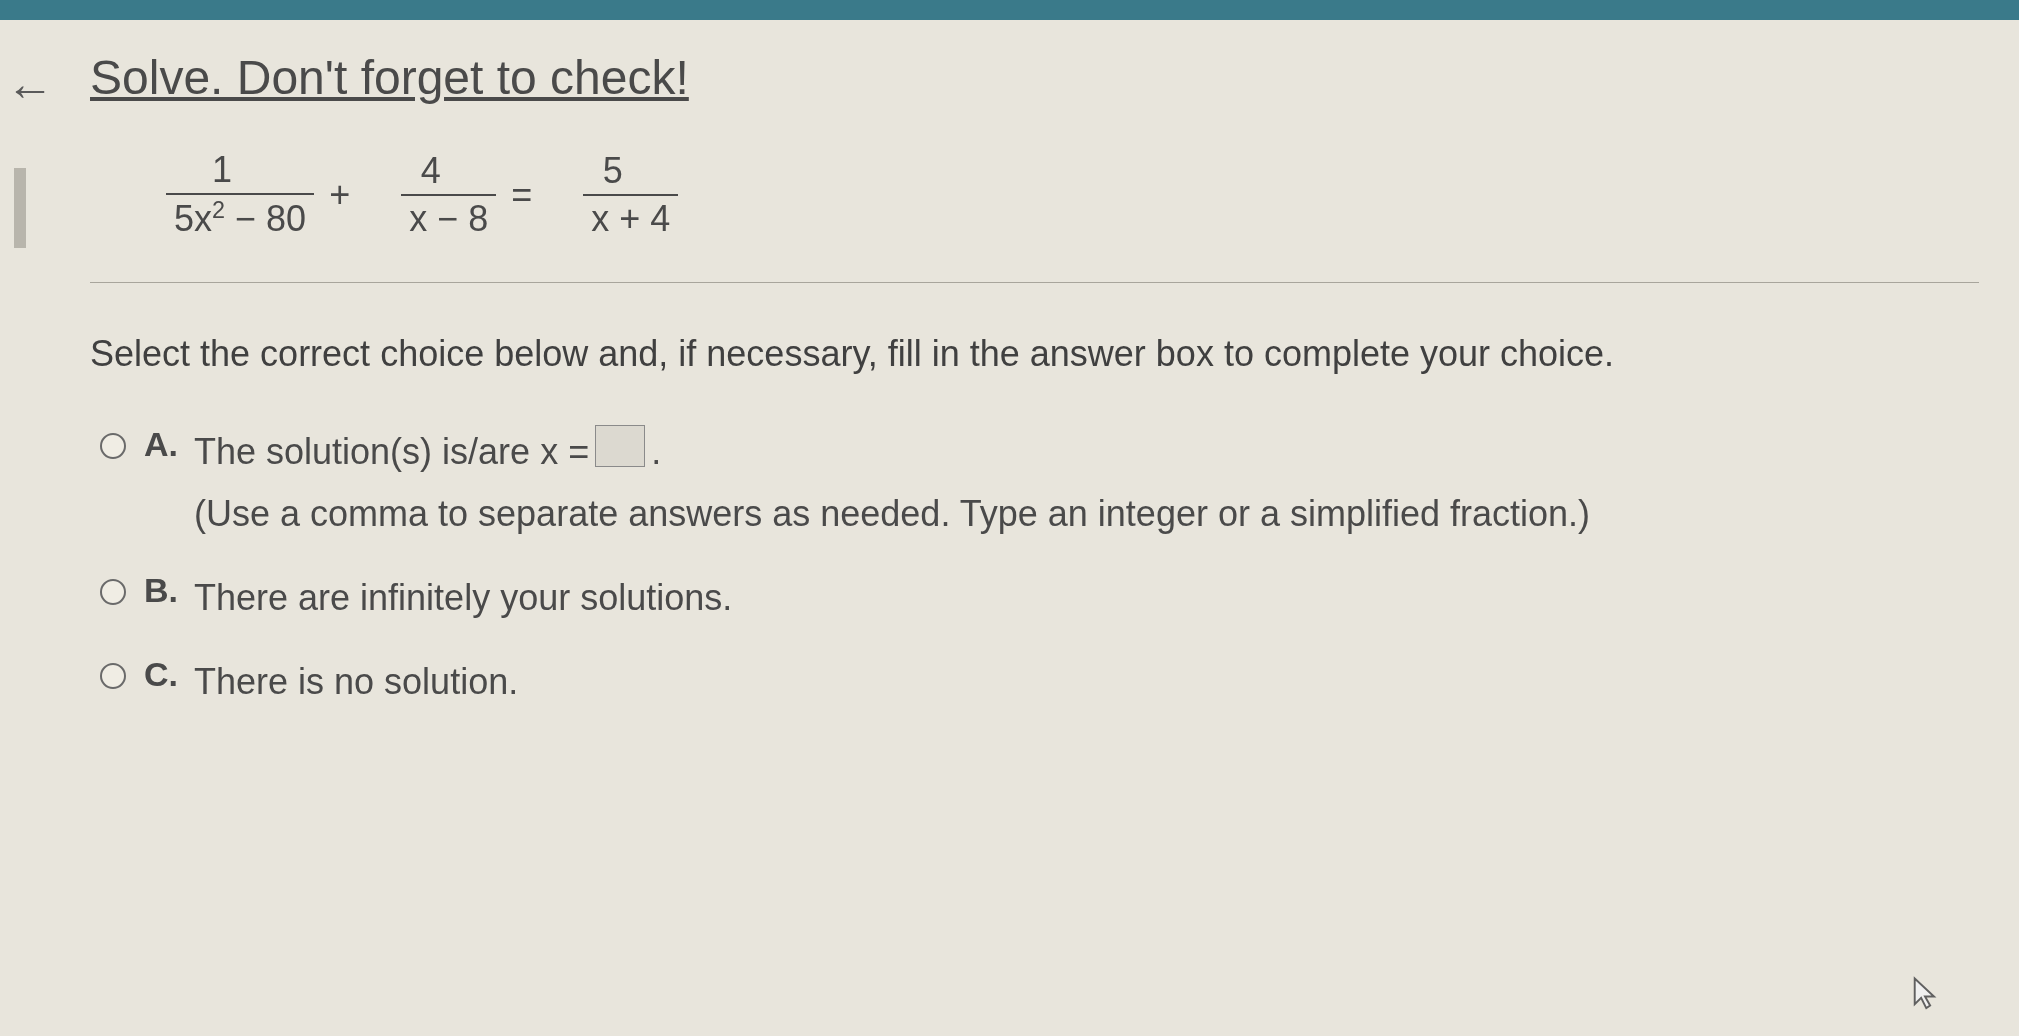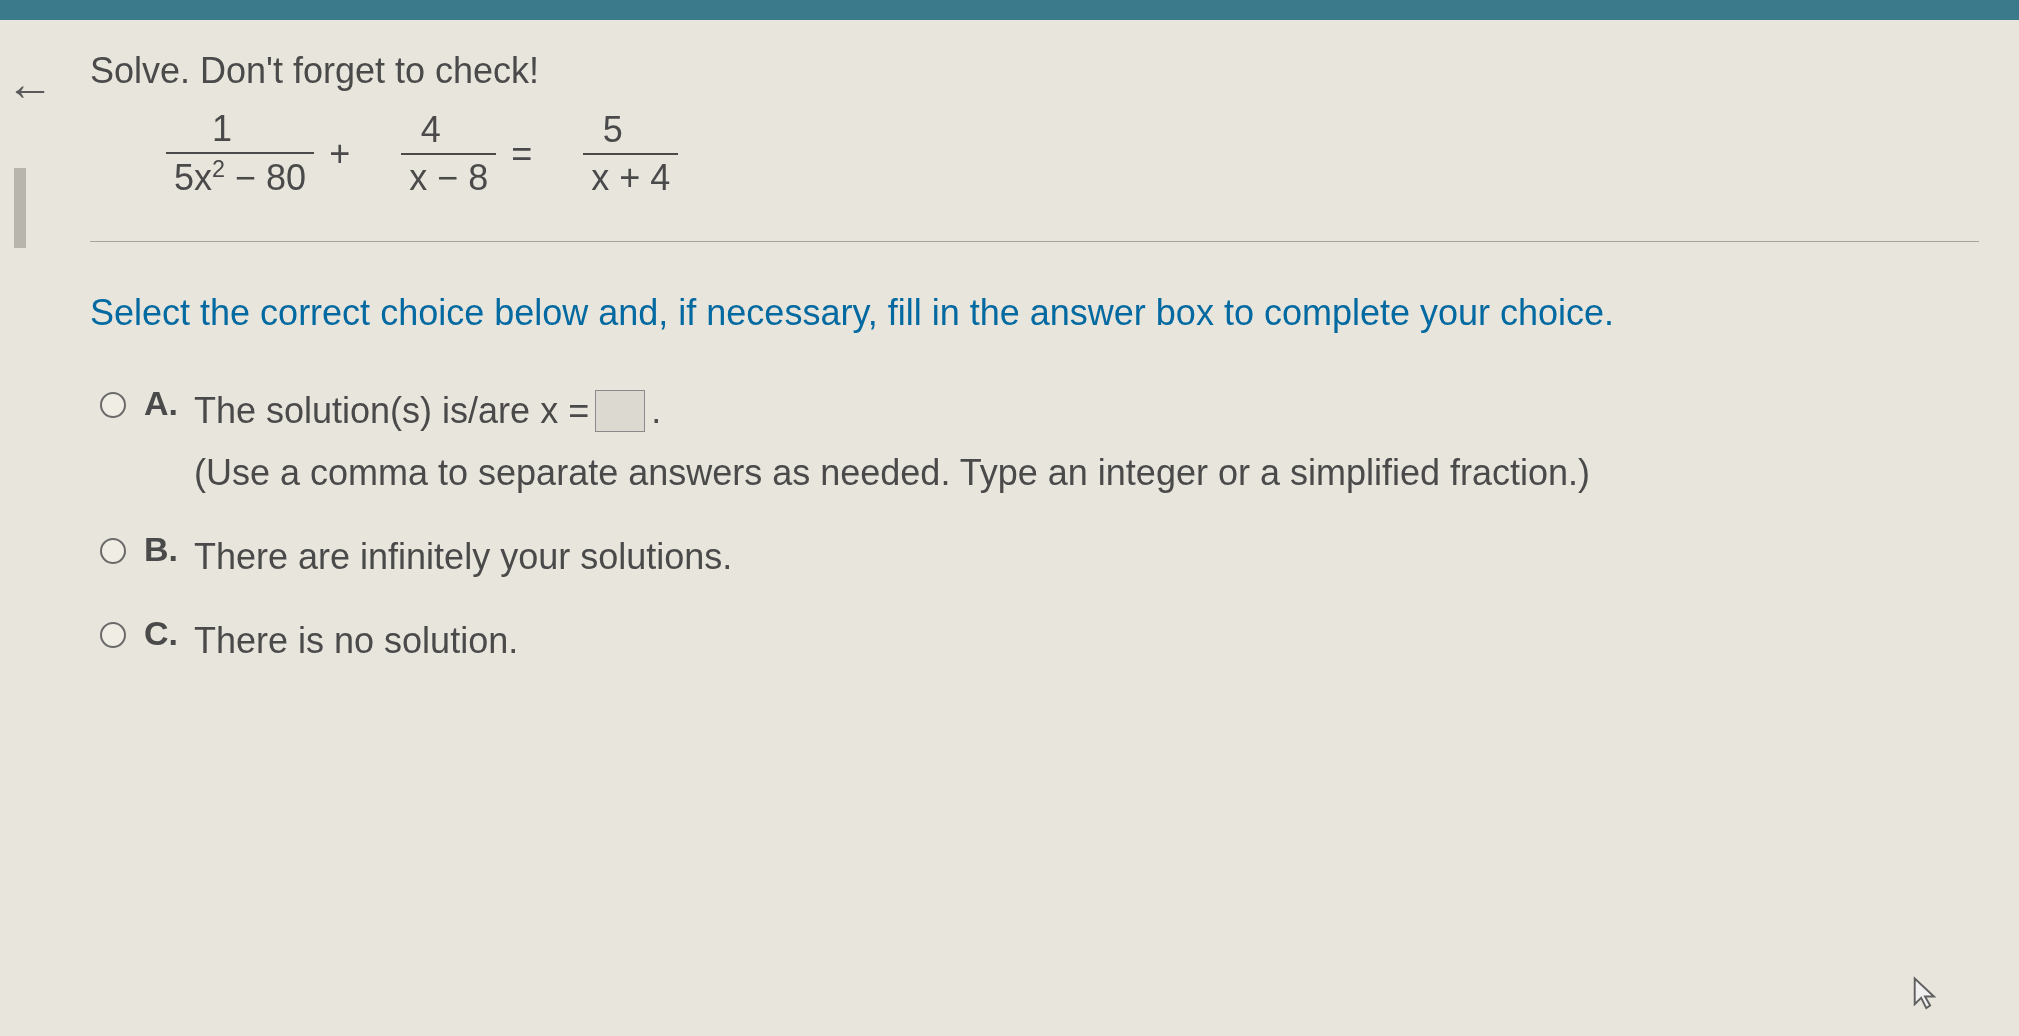--- a/index.html
+++ b/index.html
@@ -41,23 +41,24 @@
       height: 80px;
       background: #b8b5ac;
       margin-top: 60px;
       margin-left: -20px;
     }
     .content {
       flex: 1;
       padding: 30px 40px 40px 30px;
     }
     .instruction {
-      font-size: 36px;
-      color: #4a4a4a;
-      margin-bottom: 14px;
+      font-size: 48px;
+      color: #4a4a4a;
+      margin-bottom: 42px;
+      text-decoration: underline;
     }
     .equation {
       display: flex;
       align-items: center;
       font-size: 36px;
       color: #4a4a4a;
       margin-left: 40px;
       margin-bottom: 40px;
     }
     .fraction {
@@ -81,21 +82,21 @@
       font-size: 0.65em;
       vertical-align: super;
     }
     .divider {
       border: none;
       border-top: 1px solid #a8a59c;
       margin: 40px 0 50px 0;
     }
     .prompt {
       font-size: 36px;
-      color: #0369a1;
+      color: #404040;
       margin-bottom: 50px;
     }
     .choices {
       margin-left: 10px;
     }
     .choice {
       display: flex;
       align-items: flex-start;
       margin-bottom: 30px;
     }
@@ -117,21 +118,21 @@
       width: 50px;
       flex-shrink: 0;
     }
     .choice-text {
       font-size: 36px;
       color: #4a4a4a;
       line-height: 1.5;
     }
     .choice-text .line1 {
       display: flex;
-      align-items: center;
+      align-items: flex-start;
       flex-wrap: wrap;
     }
     .answer-box {
       display: inline-block;
       width: 50px;
       height: 42px;
       border: 1px solid #8a8a8a;
       background: #dcd9d0;
       margin: 0 6px;
     }

